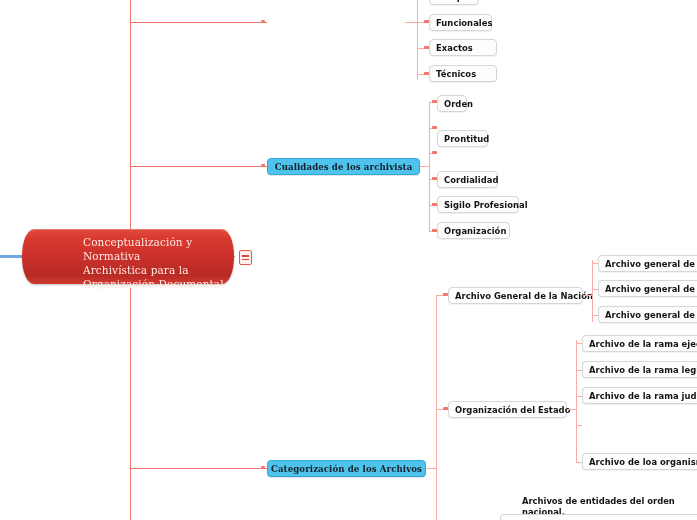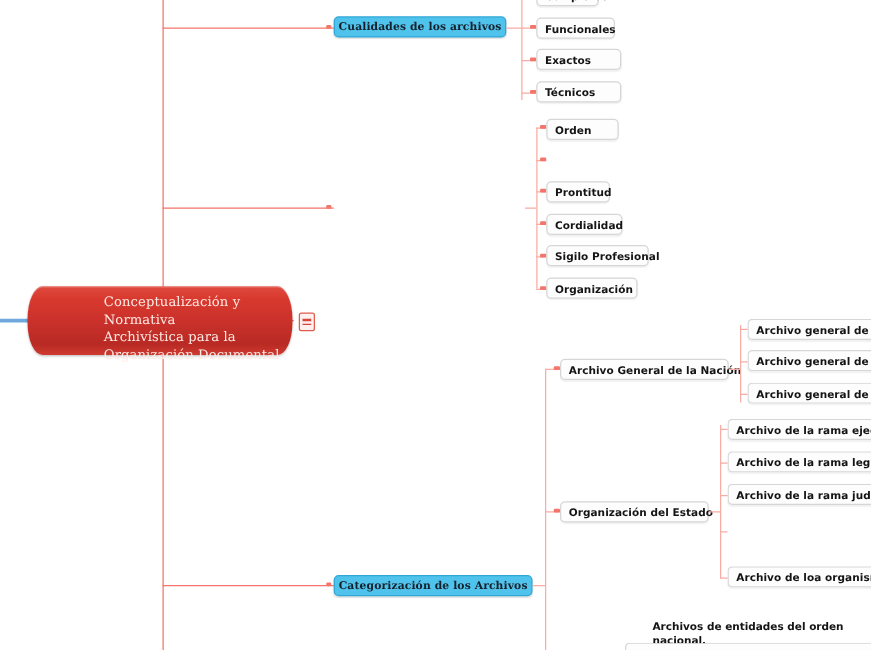--- a/index.html
+++ b/index.html
@@ -163,23 +163,20 @@
 
   <div class="trunk-blue" style="left:0; top:255px; width:24px;"></div>
 
   <div class="line v" style="left:130px; top:0; height:520px;"></div>
 
   <div class="line h" style="left:130px; top:256px; width:105px;"></div>
 
   <div class="line h" style="left:130px; top:22px; width:137px;"></div>
   <div class="stub" style="left:261px; top:20px;"></div>
 
-  <div class="node-blue" id="b1" style="left:267px; top:13px; width:138px;">
-    <span>Cualidades de los archivos</span>
-  </div>
 
   <div class="line h soft" style="left:405px; top:22px; width:12px;"></div>
   <div class="line v soft" style="left:417px; top:-6px; height:86px;"></div>
 
   <div class="node-leaf" style="left:429px; top:-12px; width:50px;">
     <span>Completos</span>
   </div>
 
   <div class="line h soft" style="left:417px; top:22px; width:12px;"></div>
   <div class="stub" style="left:424px; top:20px; width:5px;"></div>
@@ -195,36 +192,39 @@
 
   <div class="line h soft" style="left:417px; top:74px; width:12px;"></div>
   <div class="stub" style="left:424px; top:72px; width:5px;"></div>
   <div class="node-leaf" style="left:429px; top:65px; width:68px;">
     <span>Técnicos</span>
   </div>
 
   <div class="line h" style="left:130px; top:166px; width:137px;"></div>
   <div class="stub" style="left:261px; top:164px;"></div>
 
+  <div class="node-blue" id="b2" style="left:267px; top:158px; width:153px;">
+    <span>Cualidades de los archivista</span>
+  </div>
 
   <div class="line h soft" style="left:420px; top:166px; width:9px;"></div>
   <div class="line v soft" style="left:429px; top:102px; height:129px;"></div>
 
   <div class="line h soft" style="left:429px; top:102px; width:8px;"></div>
   <div class="stub" style="left:432px; top:100px; width:5px;"></div>
-  <div class="node-leaf" style="left:437px; top:95px; width:58px;">
+  <div class="node-leaf" style="left:437px; top:95px; width:30px;">
     <span>Orden</span>
   </div>
 
   <div class="line h soft" style="left:429px; top:128px; width:8px;"></div>
   <div class="stub" style="left:432px; top:126px; width:5px;"></div>
 
   <div class="line h soft" style="left:429px; top:153px; width:8px;"></div>
   <div class="stub" style="left:432px; top:151px; width:5px;"></div>
-  <div class="node-leaf" style="left:437px; top:145px; width:51px;">
+  <div class="node-leaf" style="left:437px; top:130px; width:51px;">
     <span>Prontitud</span>
   </div>
 
   <div class="line h soft" style="left:429px; top:179px; width:8px;"></div>
   <div class="stub" style="left:432px; top:177px; width:5px;"></div>
   <div class="node-leaf" style="left:437px; top:171px; width:61px;">
     <span>Cordialidad</span>
   </div>
 
   <div class="line h soft" style="left:429px; top:205px; width:8px;"></div>

